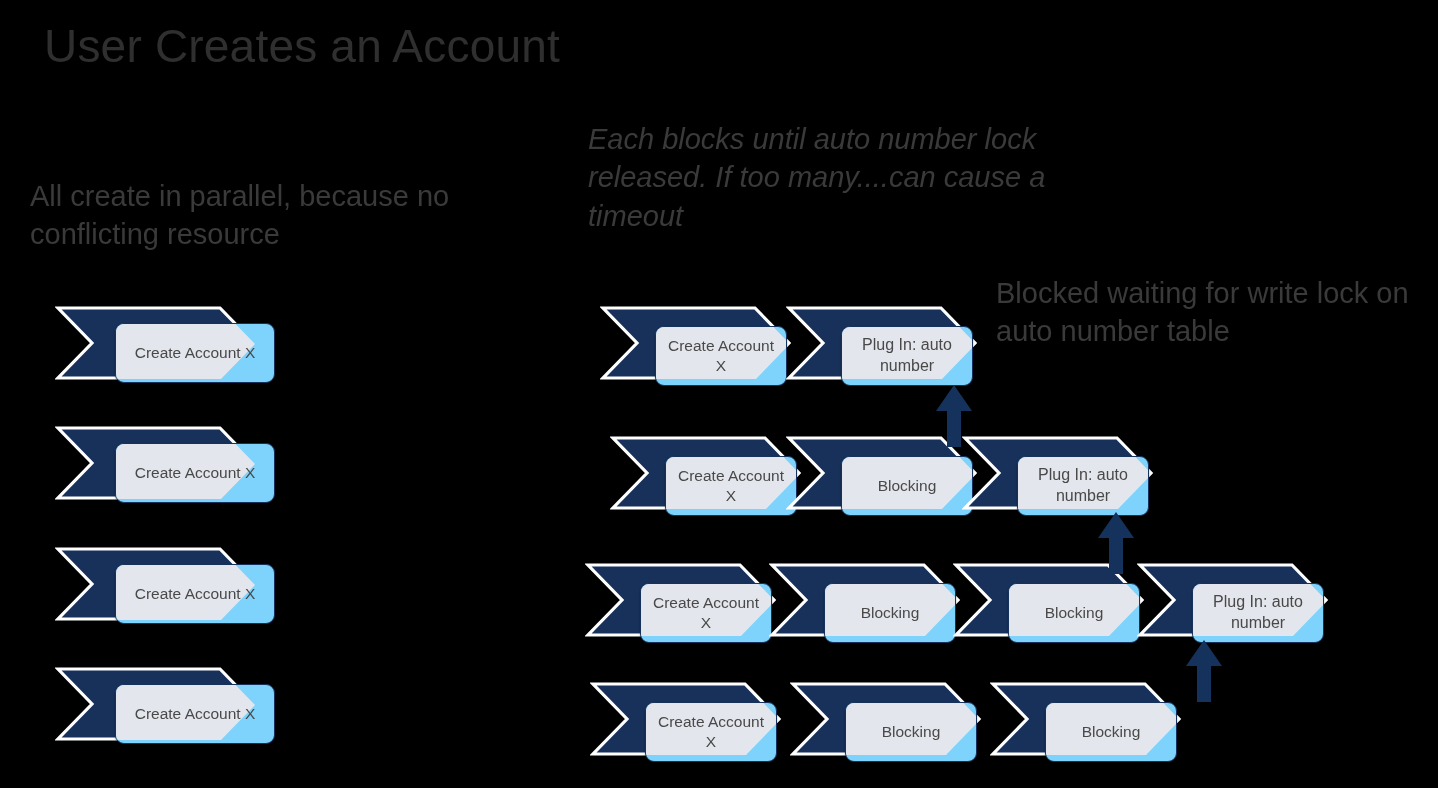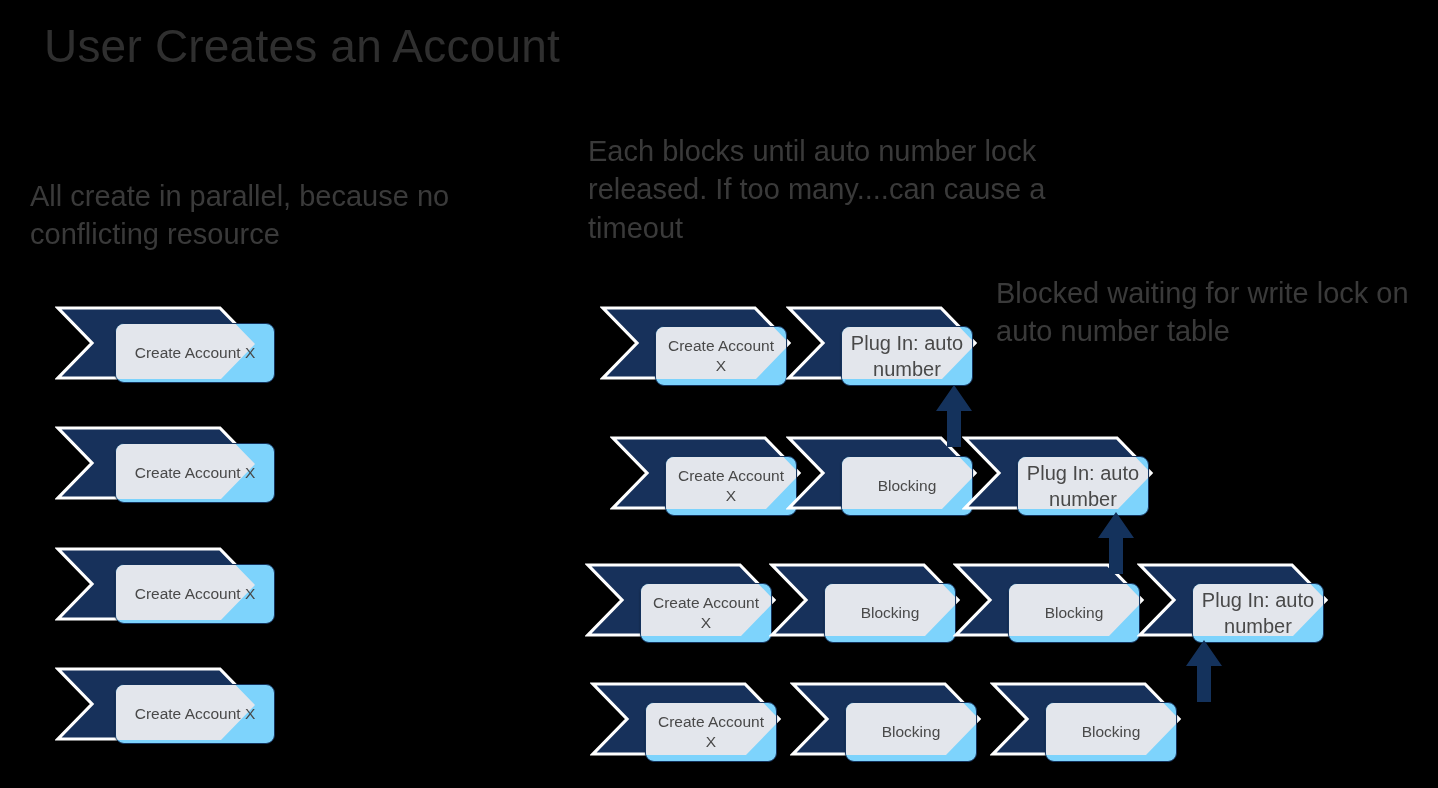--- a/index.html
+++ b/index.html
@@ -15,21 +15,21 @@
     position:absolute;left:44px;top:20px;
     font-size:46px;font-weight:400;letter-spacing:.2px;
     color:#2f2f2f;line-height:1.15;white-space:nowrap;
   }
   .note{
     position:absolute;
     font-size:29px;font-weight:400;line-height:1.32;
     color:#3a3a3a;
   }
   .note-left{left:30px;top:155px;width:420px;margin-top:22px;}
-  .note-mid{left:588px;top:132px;width:530px;}
+  .note-mid{left:588px;top:120px;width:530px;font-style:italic;}
   .note-right{left:996px;top:274px;width:430px;}
 
   
   .row{position:absolute;}
   .node{position:absolute;top:0;}
 
   .chev{
     position:absolute;left:0;top:0;
     filter:drop-shadow(0px 0px 0px rgba(0,0,0,0));
   }
@@ -52,21 +52,21 @@
     position:absolute;left:0;right:0;top:50%;
     transform:translateY(-50%);
     text-align:center;
     font-size:15.5px;
     line-height:1.3;
     color:#494949;
     padding:0 6px;
     box-sizing:border-box;
     z-index:2;
   }
-  .card.two .label{font-size:20px;}
+  .card.two .label{font-size:16px;}
 
   
   .uparrow{position:absolute;}
   .uparrow svg{display:block;}
 </style>
 </head>
 <body>
 
 <div class="slide">
 

